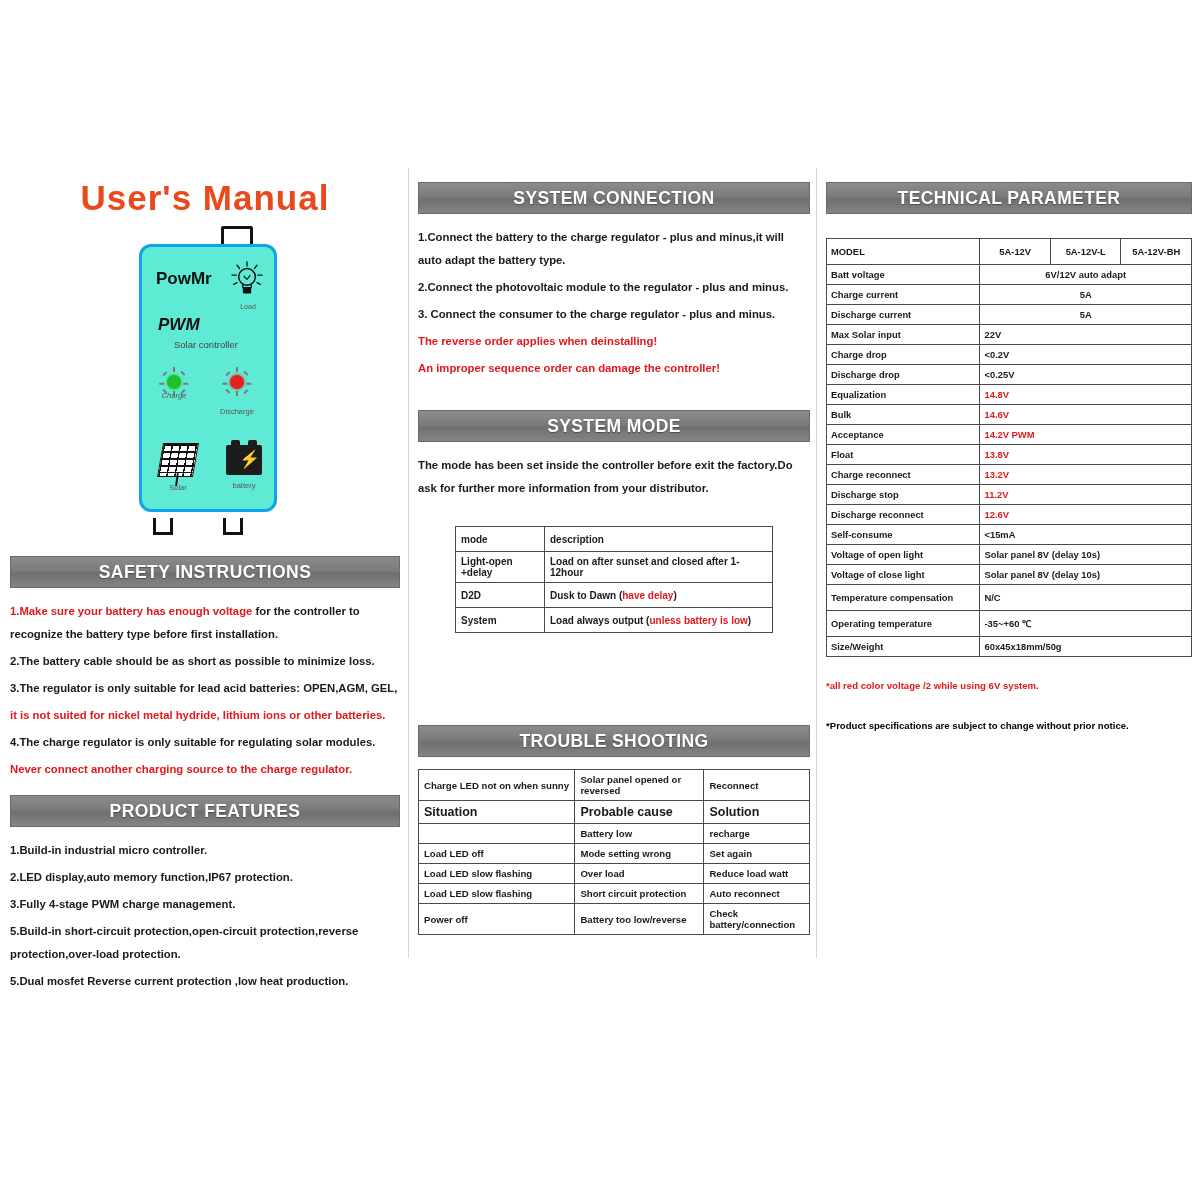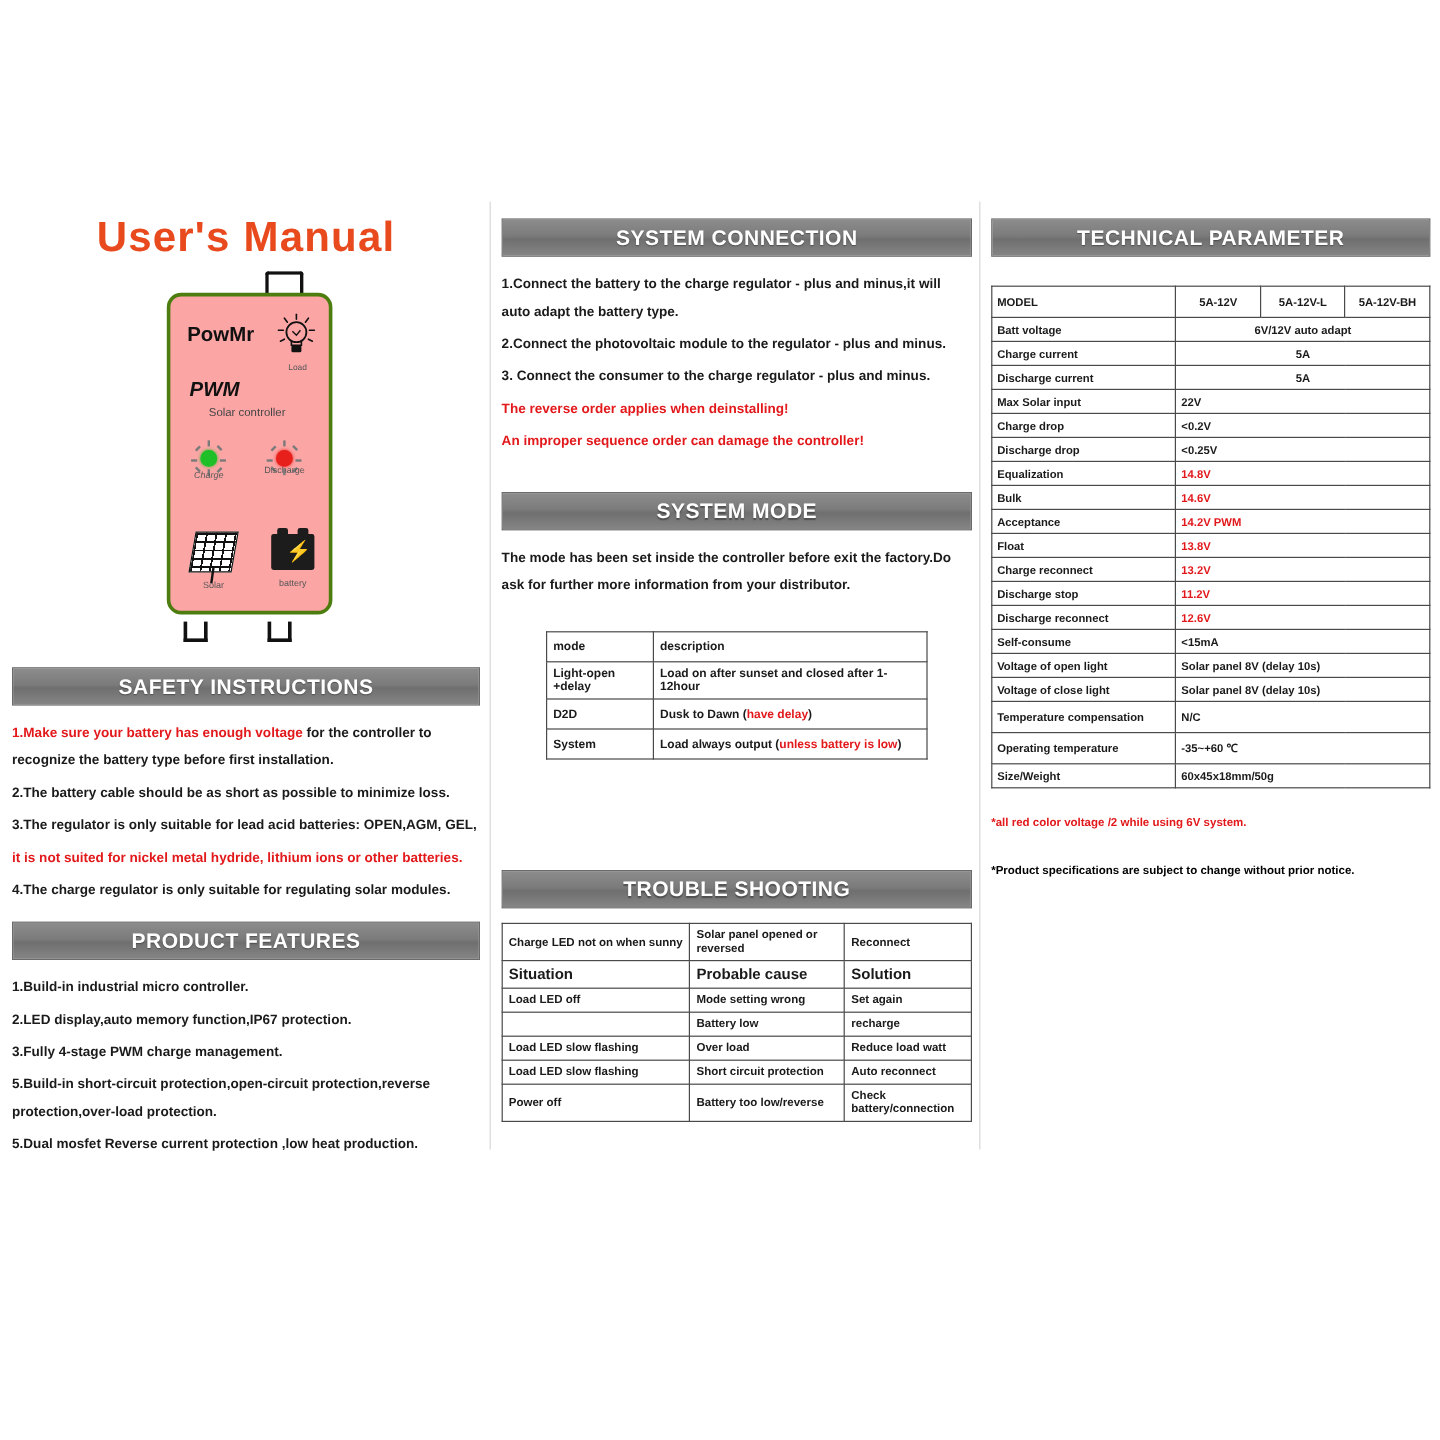--- a/index.html
+++ b/index.html
@@ -31,40 +31,40 @@
 
   
   .device-wrap{display:flex;justify-content:center;margin-top:4px;}
   .device{position:relative;width:148px;height:296px;}
   .dev-tab{
     position:absolute;left:90px;top:0;width:26px;height:22px;
     border:3px solid #111;border-bottom:none;border-radius:3px 3px 0 0;background:#fff;
   }
   .dev-body{
     position:absolute;left:8px;top:18px;width:132px;height:262px;
-    border:3px solid #4d7c0f;border-radius:12px;background:#fca5a5;
+    border:3px solid #0ea5e9;border-radius:12px;background:#5eead4;
   }
   .dev-foot{position:absolute;bottom:-13px;width:14px;height:14px;border:3px solid #111;border-top:none;background:#fff;}
   .foot-l{left:22px;}
   .foot-r{left:92px;}
 
   .brand{position:absolute;left:14px;top:22px;font-size:17px;font-weight:bold;color:#111;}
   .pwm{position:absolute;left:16px;top:68px;font-size:17px;font-weight:bold;font-style:italic;color:#111;}
   .solarctl{position:absolute;left:32px;top:92px;font-size:9.5px;color:#444;}
 
   .bulb{position:absolute;left:88px;top:14px;width:34px;height:40px;}
   .bulb-label{position:absolute;left:88px;top:56px;width:36px;text-align:center;font-size:7px;color:#555;}
 
   .led{position:absolute;width:14px;height:14px;border-radius:50%;}
   .led-green{left:25px;top:128px;background:#1fbf28;box-shadow:0 0 3px #1fbf28;}
   .led-red{left:88px;top:128px;background:#e8201b;box-shadow:0 0 3px #e8201b;}
   .ray{position:absolute;background:#7a7a7a;width:1.5px;height:5px;}
   .led-lbl{position:absolute;font-size:7.5px;color:#555;text-align:center;width:40px;}
   .lbl-charge{left:12px;top:144px;font-style:italic;}
-  .lbl-dis{left:75px;top:140px;}
+  .lbl-dis{left:75px;top:160px;}
 
   .solar-panel{position:absolute;left:18px;top:196px;width:34px;height:32px;transform:skewX(-10deg);
     background:
       repeating-linear-gradient(to right,#111 0 1.5px,transparent 1.5px 8px),
       repeating-linear-gradient(to bottom,#111 0 1.5px,transparent 1.5px 7px),
       #fff;
     border:1.5px solid #111;}
   .solar-leg{position:absolute;left:34px;top:226px;width:2px;height:13px;background:#111;transform:rotate(8deg);}
   .panel-lbl{position:absolute;left:14px;top:236px;width:44px;text-align:center;font-size:7.5px;color:#555;}
 
@@ -191,20 +191,21 @@
       </div>
     </div>
 
     <div class="bar" style="margin-top:34px;">SAFETY INSTRUCTIONS</div>
     <div class="txt">
       <p><span class="red"><span>1.</span><span>Make sure your battery has enough voltage</span></span><span> for the controller to recognize the battery type before first installation.</span></p>
       <p><span>2.</span><span>The battery cable should be as short as possible to minimize loss.</span></p>
       <p><span>3.</span><span>The regulator is only suitable for lead acid batteries: OPEN,AGM, GEL,</span></p>
       <p class="red"><span>it is not suited for nickel metal hydride, lithium ions or other batteries.</span></p>
       <p><span>4.</span><span>The charge regulator is only suitable for regulating solar modules.</span></p>
+      <p class="red"><span>Never connect another charging source to the charge regulator.</span></p>
     </div>
 
     <div class="bar" style="margin-top:14px;">PRODUCT FEATURES</div>
     <div class="txt">
       <p>1.Build-in industrial micro controller.</p>
       <p>2.LED display,auto memory function,IP67 protection.</p>
       <p>3.Fully 4-stage PWM charge management.</p>
       <p>5.Build-in short-circuit protection,open-circuit protection,reverse protection,over-load protection.</p>
       <p>5.Dual mosfet Reverse current protection ,low heat production.</p>
     </div>
@@ -254,28 +255,28 @@
             <td>Charge LED not on when sunny</td>
             <td>Solar panel opened or reversed</td>
             <td>Reconnect</td>
           </tr>
       <tr>
         <th class="c1">Situation</th>
         <th class="c2">Probable cause</th>
         <th>Solution</th>
       </tr>
       <tr>
+            <td></td>
+            <td>Battery low</td>
+            <td>recharge</td>
+          </tr>
+      <tr>
             <td>Load LED off</td>
             <td>Mode setting wrong</td>
             <td>Set again</td>
-          </tr>
-      <tr>
-            <td></td>
-            <td>Battery low</td>
-            <td>recharge</td>
           </tr>
       <tr>
             <td>Load LED slow flashing</td>
             <td>Over load</td>
             <td>Reduce load watt</td>
           </tr>
       <tr>
             <td>Load LED slow flashing</td>
             <td>Short circuit protection</td>
             <td>Auto reconnect</td>

